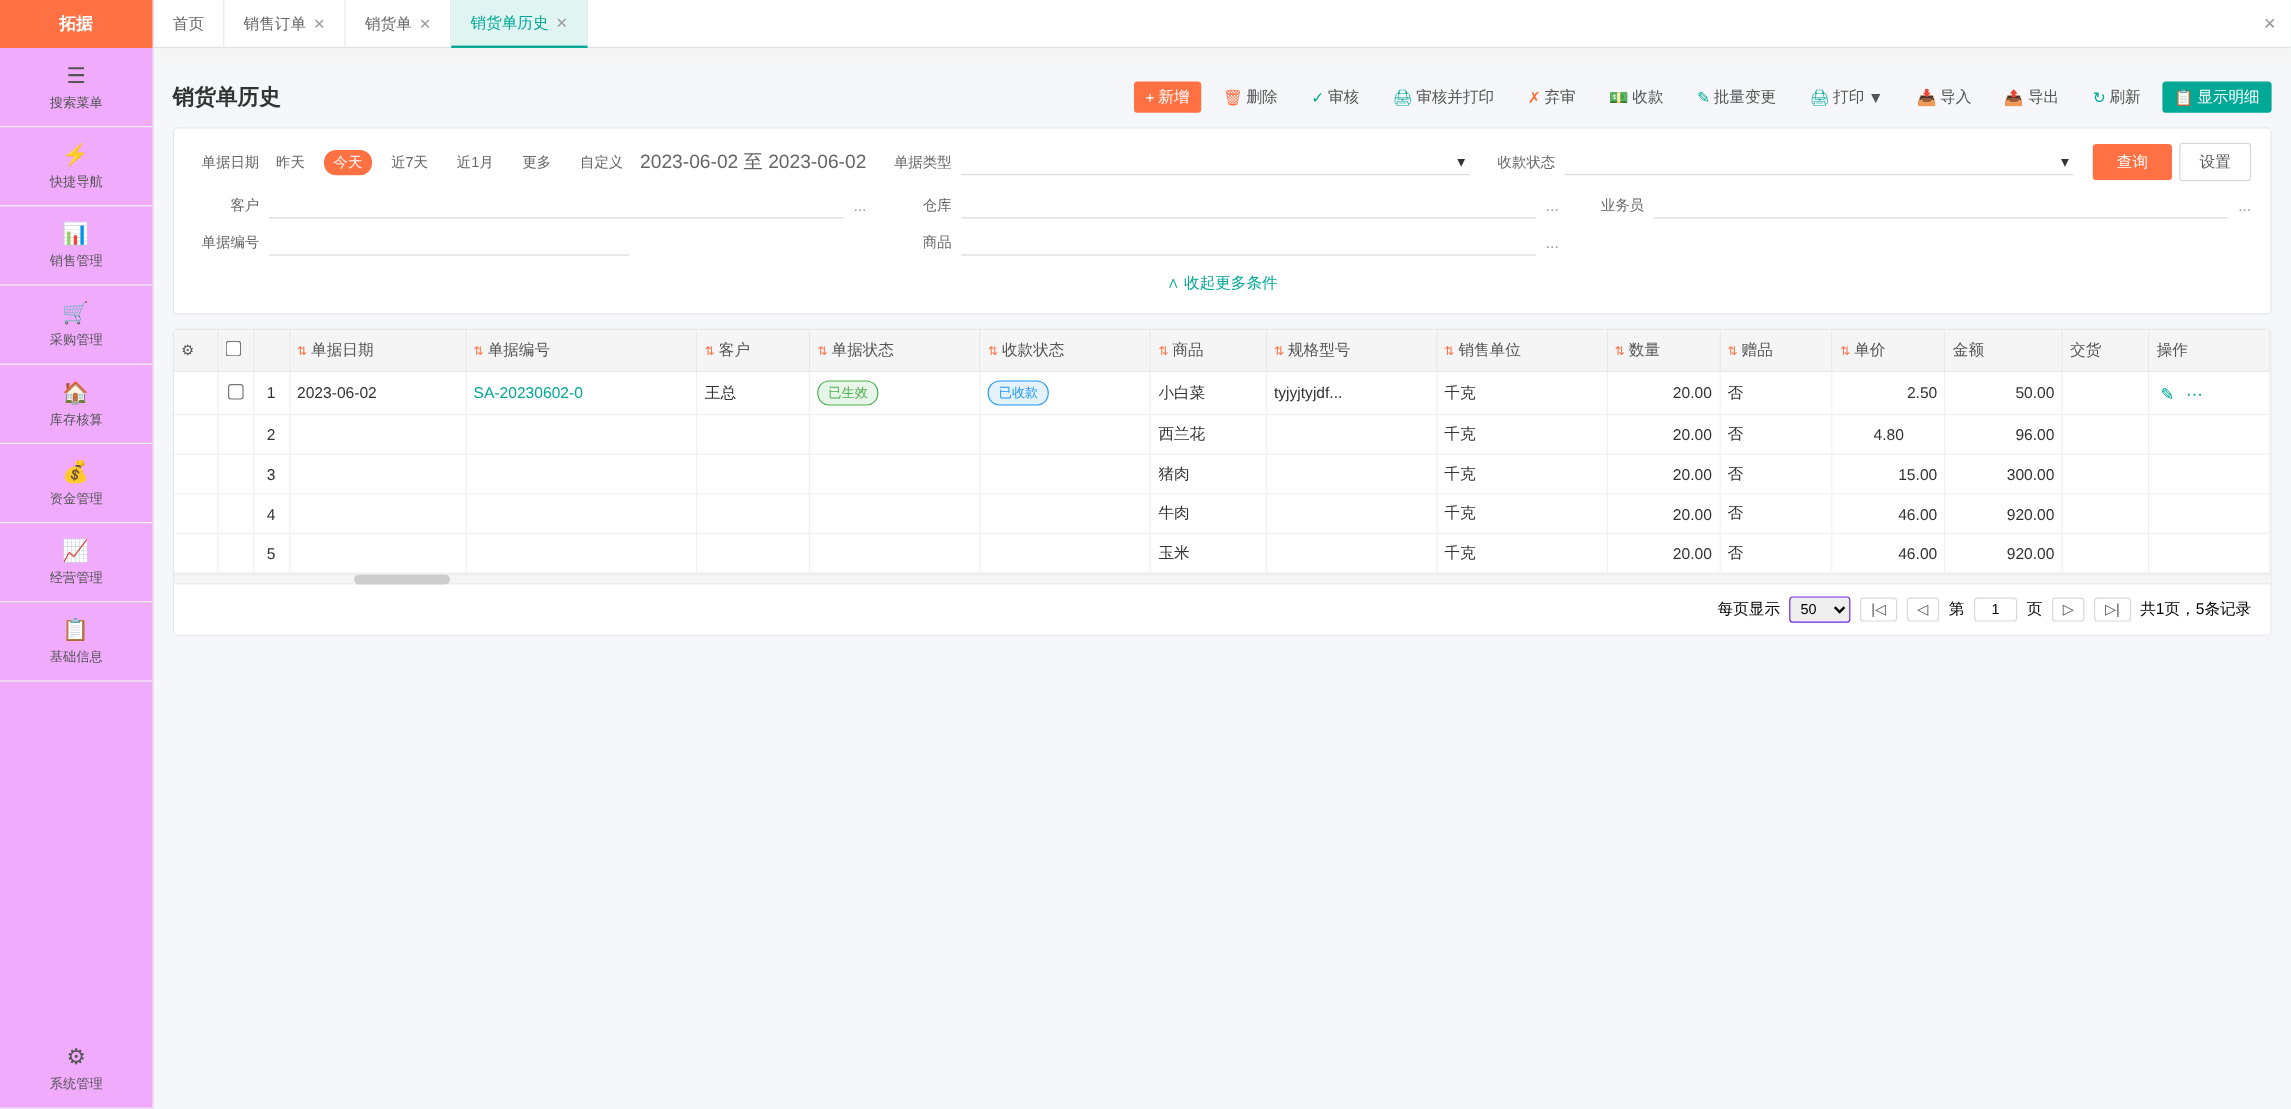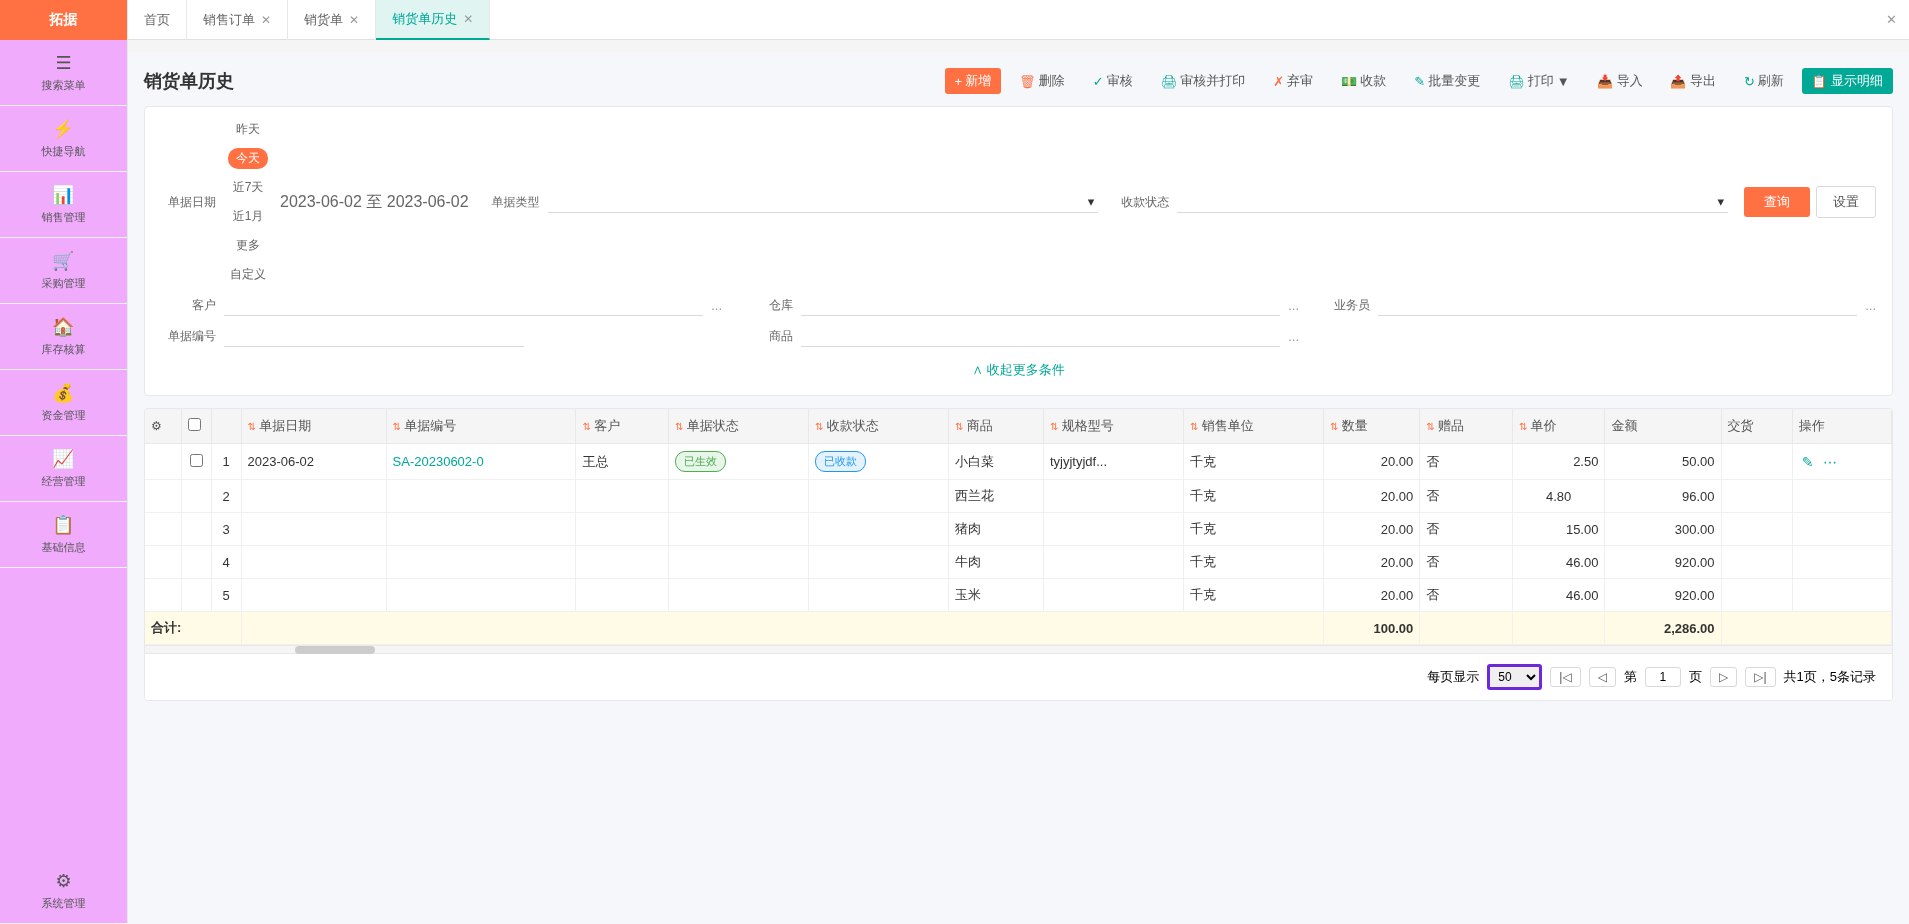--- a/index.html
+++ b/index.html
@@ -36,21 +36,21 @@
     
     
     .filter-panel { background: #fff; border: 1px solid #e8e8e8; border-radius: 4px; padding: 12px 16px; margin-bottom: 12px; }
     .filter-row { display: flex; gap: 16px; align-items: center; margin-bottom: 10px; }
     .filter-item { display: flex; align-items: center; gap: 8px; flex: 1; }
     .filter-label { color: #666; white-space: nowrap; min-width: 55px; text-align: right; font-size: 12px; }
     .filter-input { flex: 1; border: none; border-bottom: 1px solid #d9d9d9; padding: 3px 4px; font-size: 12px; color: #333; outline: none; background: transparent; }
     .filter-select { flex: 1; border: none; border-bottom: 1px solid #d9d9d9; padding: 3px 4px; font-size: 12px; color: #333; outline: none; background: transparent; display: flex; align-items: center; justify-content: space-between; cursor: pointer; }
     .filter-dots { color: #999; cursor: pointer; }
     
-    .date-row { display: flex; align-items: center; gap: 8px; flex-direction: column; }
+    .date-row { display: flex; align-items: center; gap: 8px; }
     .date-tag { padding: 2px 8px; border-radius: 3px; cursor: pointer; font-size: 12px; color: #666; }
     .date-tag.active { background: #ff7043; color: white; border-radius: 10px; }
     .date-value { font-size: 16px; color: #666; }
     
     .collapse-row { display: flex; justify-content: center; padding: 4px 0; cursor: pointer; color: #00a896; font-size: 12px; }
     .query-btn { background: #ff7043; color: white; border: none; padding: 6px 20px; border-radius: 3px; cursor: pointer; font-size: 13px; }
     .setting-btn { background: white; color: #555; border: 1px solid #d9d9d9; padding: 6px 16px; border-radius: 3px; cursor: pointer; font-size: 13px; }
     
     
     .table-container { background: #fff; border: 1px solid #e8e8e8; border-radius: 4px; overflow: hidden; }
@@ -66,21 +66,21 @@
     .badge-blue { background: #e3f2fd; color: #2196f3; border: 1px solid #2196f3; }
     .op-icon { color: #00a896; cursor: pointer; margin: 0 3px; font-size: 14px; }
     .settings-icon-th { width: 36px; text-align: center; }
     
     
     .table-footer { background: #fffbe6; border-top: 1px solid #e8e8e8; }
     .table-footer td { padding: 7px 6px; font-weight: bold; color: #333; }
     
     
     .pagination { display: flex; align-items: center; justify-content: flex-end; padding: 10px 16px; background: #fff; border-top: 1px solid #e8e8e8; gap: 8px; font-size: 12px; }
-    .page-size-select { border: 3px solid #6d28d9; border-radius: 3px; padding: 2px 4px; font-size: 12px; }
+    .page-size-select { border: 1px solid #6d28d9; border-radius: 3px; padding: 2px 4px; font-size: 12px; }
     .page-btn { padding: 2px 8px; border: 1px solid #d9d9d9; background: #fff; cursor: pointer; color: #555; border-radius: 3px; font-size: 12px; }
     .page-input { width: 36px; border: 1px solid #d9d9d9; border-radius: 3px; padding: 2px 4px; text-align: center; font-size: 12px; }
     
     
     .scroll-track { height: 8px; background: #f5f5f5; border-top: 1px solid #e8e8e8; position: relative; }
     .scroll-thumb { height: 8px; width: 80px; background: #ccc; border-radius: 4px; position: absolute; left: 150px; }
   </style>
 </head>
 <body>
 
@@ -401,29 +401,20 @@
             <td></td>
             <td>千克</td>
             <td style="text-align:right;">20.00</td>
             <td>否</td>
             <td style="text-align:right;">46.00</td>
             <td style="text-align:right;">920.00</td>
             <td></td>
             <td></td>
           </tr>
 
-          <tr class="table-footer">
-            <td colspan="3">合计:</td>
-            <td colspan="8"></td>
-            <td style="text-align:right;">100.00</td>
-            <td></td>
-            <td></td>
-            <td style="text-align:right;">2,286.00</td>
-            <td colspan="2"></td>
-          </tr>
         </tbody>
       </table>
 
       <div class="scroll-track">
         <div class="scroll-thumb"></div>
       </div>
 
       <div class="pagination">
         <span>每页显示</span>
         <select class="page-size-select">

